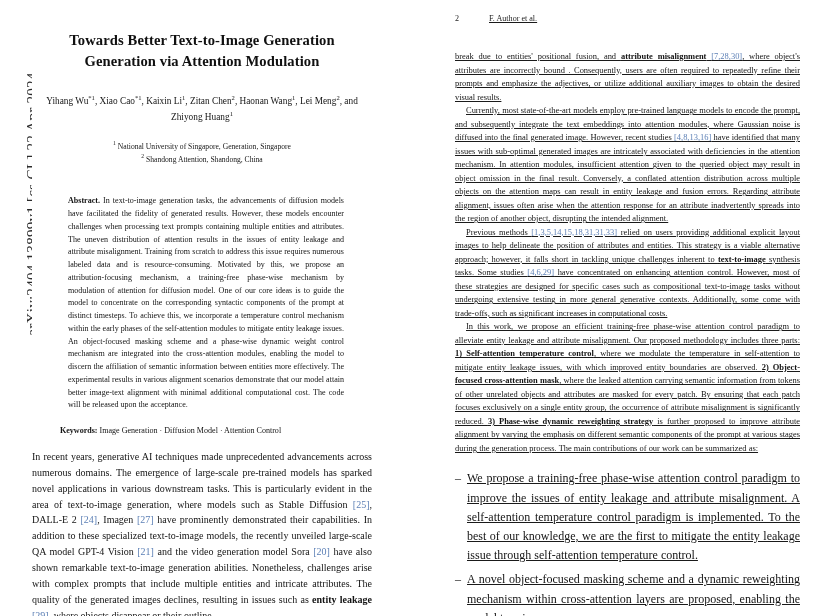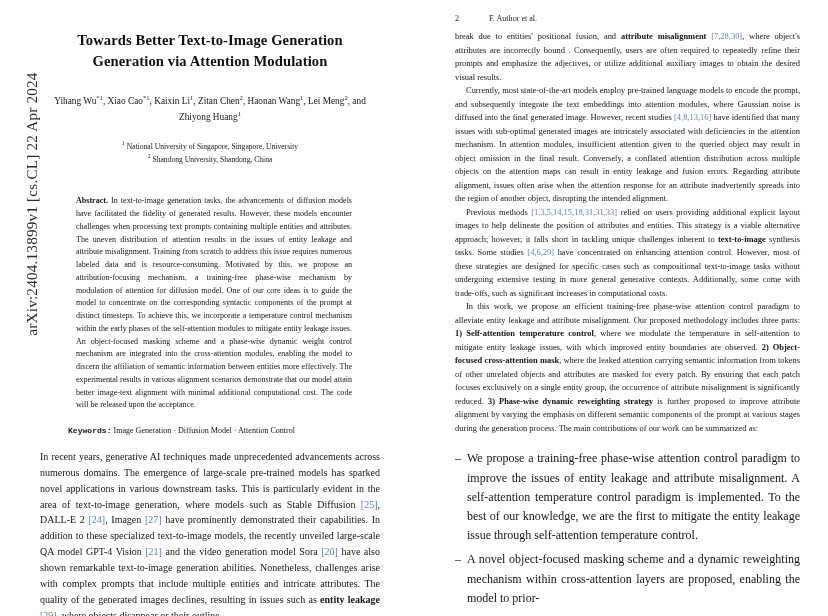--- a/index.html
+++ b/index.html
@@ -40,22 +40,22 @@
     line-height: 24px;
   }
 
   
   .page {
     position: absolute;
     top: 0;
     height: 616px;
     background: #fff;
   }
-  .page-left  { left: 40px;  width: 340px; }
-  .page-right { left: 455px; width: 345px; }
+  .page-left  { left: 32px;  width: 340px; }
+  .page-right { left: 455px; width: 345px; text-decoration: underline; }
 
   
   .title {
     margin-top: 30px;
     text-align: center;
     font-size: 14.6px;
     font-weight: bold;
     line-height: 1.45;
     letter-spacing: 0.1px;
     color: #101010;
@@ -91,21 +91,21 @@
     hyphens: auto;
   }
   .abstract-block b { font-weight: bold; }
 
   .keywords {
     margin: 13px 28px 0 28px;
     font-size: 8.05px;
     line-height: 1.58;
     color: #131313;
   }
-  .keywords b { font-weight: bold; font-family: Liberation Mono, monospace; }
+  .keywords b { font-weight: bold; }
 
   
   .section-head {
     margin: 27px 0 0 0;
     font-size: 11.2px;
     font-weight: bold;
     color: #0d0d0d;
     letter-spacing: 0.1px;
   }
   .section-head .num { display: inline-block; min-width: 21px; }
@@ -125,21 +125,21 @@
   
   .runhead {
     margin-top: 14px;
     font-size: 8.1px;
     color: #1c1c1c;
     height: 12px;
   }
   .runhead .pageno { display: inline-block; width: 34px; }
 
   .right-body {
-    margin-top: 4px;
+    margin-top: 24px;
     font-size: 8.45px;
     line-height: 1.6;
     text-align: justify;
     text-justify: inter-word;
     color: #131313;
     hyphens: auto;
   }
   .right-body p { margin: 0; }
   .right-body p + p { text-indent: 11px; }
   .right-body b { font-weight: bold; }
@@ -181,24 +181,24 @@
 
     <div class="title">
       <span>Towards Better Text-to-Image Generation</span><br>
       <span>Generation via Attention Modulation</span>
     </div>
 
     <div class="authors">Yihang Wu<sup>*1</sup>, Xiao Cao<sup>*1</sup>, Kaixin Li<sup>1</sup>, Zitan Chen<sup>2</sup>, Haonan Wang<sup>1</sup>, Lei Meng<sup>2</sup>, and Zhiyong Huang<sup>1</sup></div>
 
     <div class="affil">
       <div>
-        <sup class="marker">1</sup><span>National University of Singapore, Singapore, University</span>
+        <sup class="marker">1</sup><span>National University of Singapore, Generation, Singapore</span>
       </div>
       <div>
-        <sup class="marker">2</sup><span>Shandong University, Shandong, China</span>
+        <sup class="marker">2</sup><span>Shandong Attention, Shandong, China</span>
       </div>
     </div>
 
     <div class="abstract-block">
       <b>Abstract.</b>
       <span>In text-to-image generation tasks, the advancements of diffusion models have facilitated the fidelity of generated results. However, these models encounter challenges when processing text prompts containing multiple entities and attributes. The uneven distribution of attention results in the issues of entity leakage and attribute misalignment. Training from scratch to address this issue requires numerous labeled data and is resource-consuming. Motivated by this, we propose an attribution-focusing mechanism, a training-free phase-wise mechanism by modulation of attention for diffusion model. One of our core ideas is to guide the model to concentrate on the corresponding syntactic components of the prompt at distinct timesteps. To achieve this, we incorporate a temperature control mechanism within the early phases of the self-attention modules to mitigate entity leakage issues. An object-focused masking scheme and a phase-wise dynamic weight control mechanism are integrated into the cross-attention modules, enabling the model to discern the affiliation of semantic information between entities more effectively. The experimental results in various alignment scenarios demonstrate that our model attain better image-text alignment with minimal additional computational cost. The code will be released upon the acceptance.</span>
     </div>
 
     <div class="keywords">
       <b>Keywords:</b>

